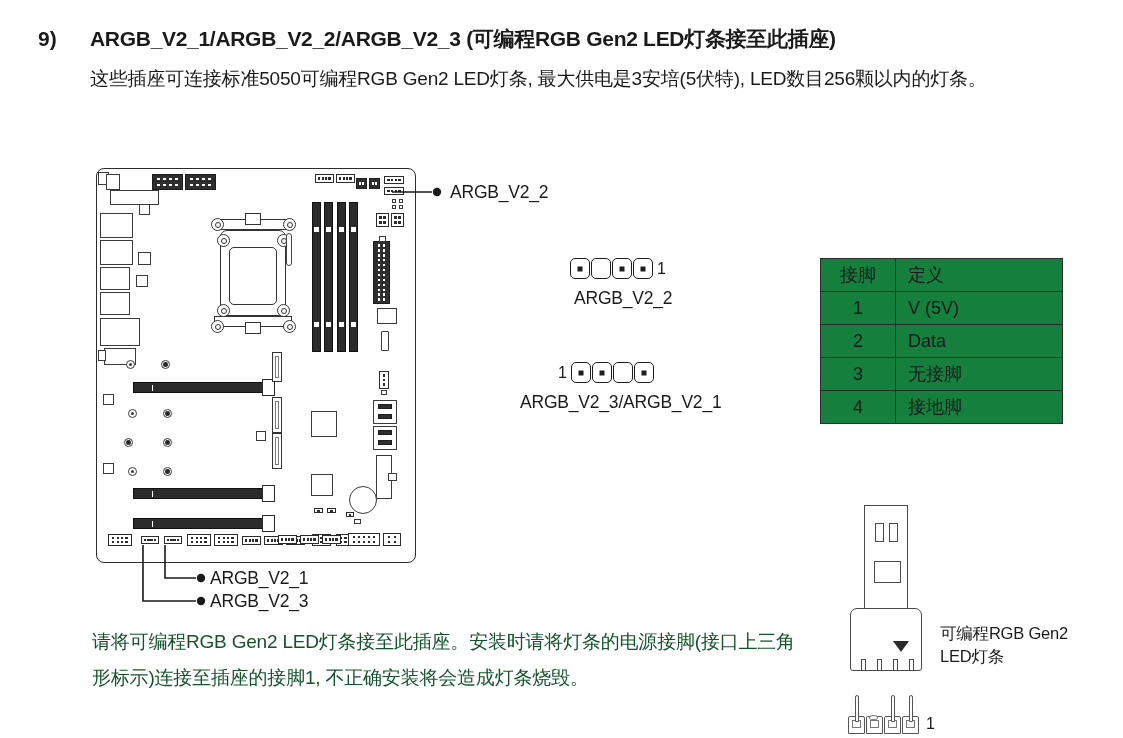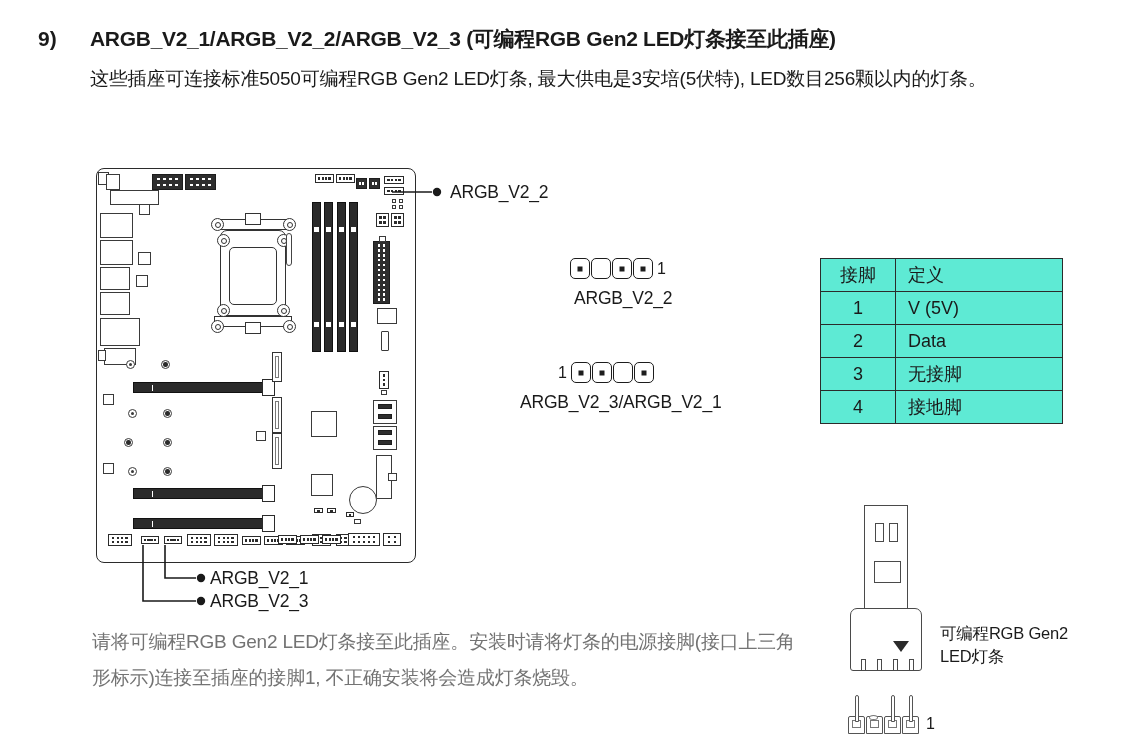--- a/index.html
+++ b/index.html
@@ -269,21 +269,21 @@
     margin-top: 9px;
     color: #1a1a1a;
   }
 
   
   .pin-table {
     position: absolute;
     left: 820px;
     top: 258px;
     border-collapse: collapse;
-    background: #5eead4;
+    background: #15803d;
   }
   .pin-table td {
     border: 1.4px solid #2b2b2b;
     font-size: 18px;
     height: 32px;
     padding: 0 8px;
     color: #1a1a1a;
   }
   .pin-table td.col-pin {
     width: 58px;
@@ -395,21 +395,21 @@
 
   
   .bottom-para {
     position: absolute;
     left: 92px;
     top: 624px;
     width: 712px;
     font-size: 19px;
     line-height: 36px;
     letter-spacing: -0.2px;
-    color: #737373;
+    color: #14532d;
   }
 </style>
 </head>
 <body>
 
 <div class="heading-row">
   <span class="heading-num">9)</span>
   <span class="heading-title">ARGB_V2_1/ARGB_V2_2/ARGB_V2_3 (可编程RGB Gen2 LED灯条接至此插座)</span>
 </div>
 

